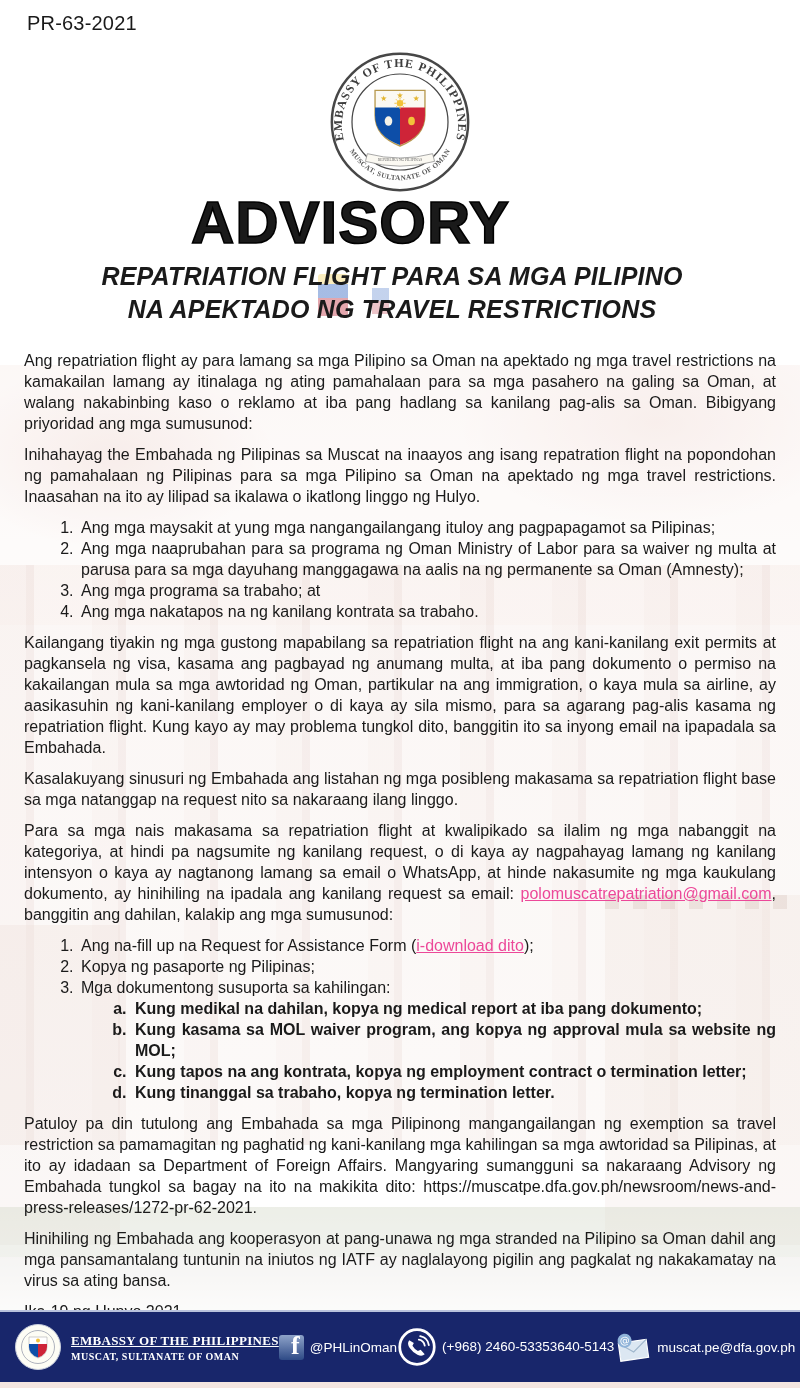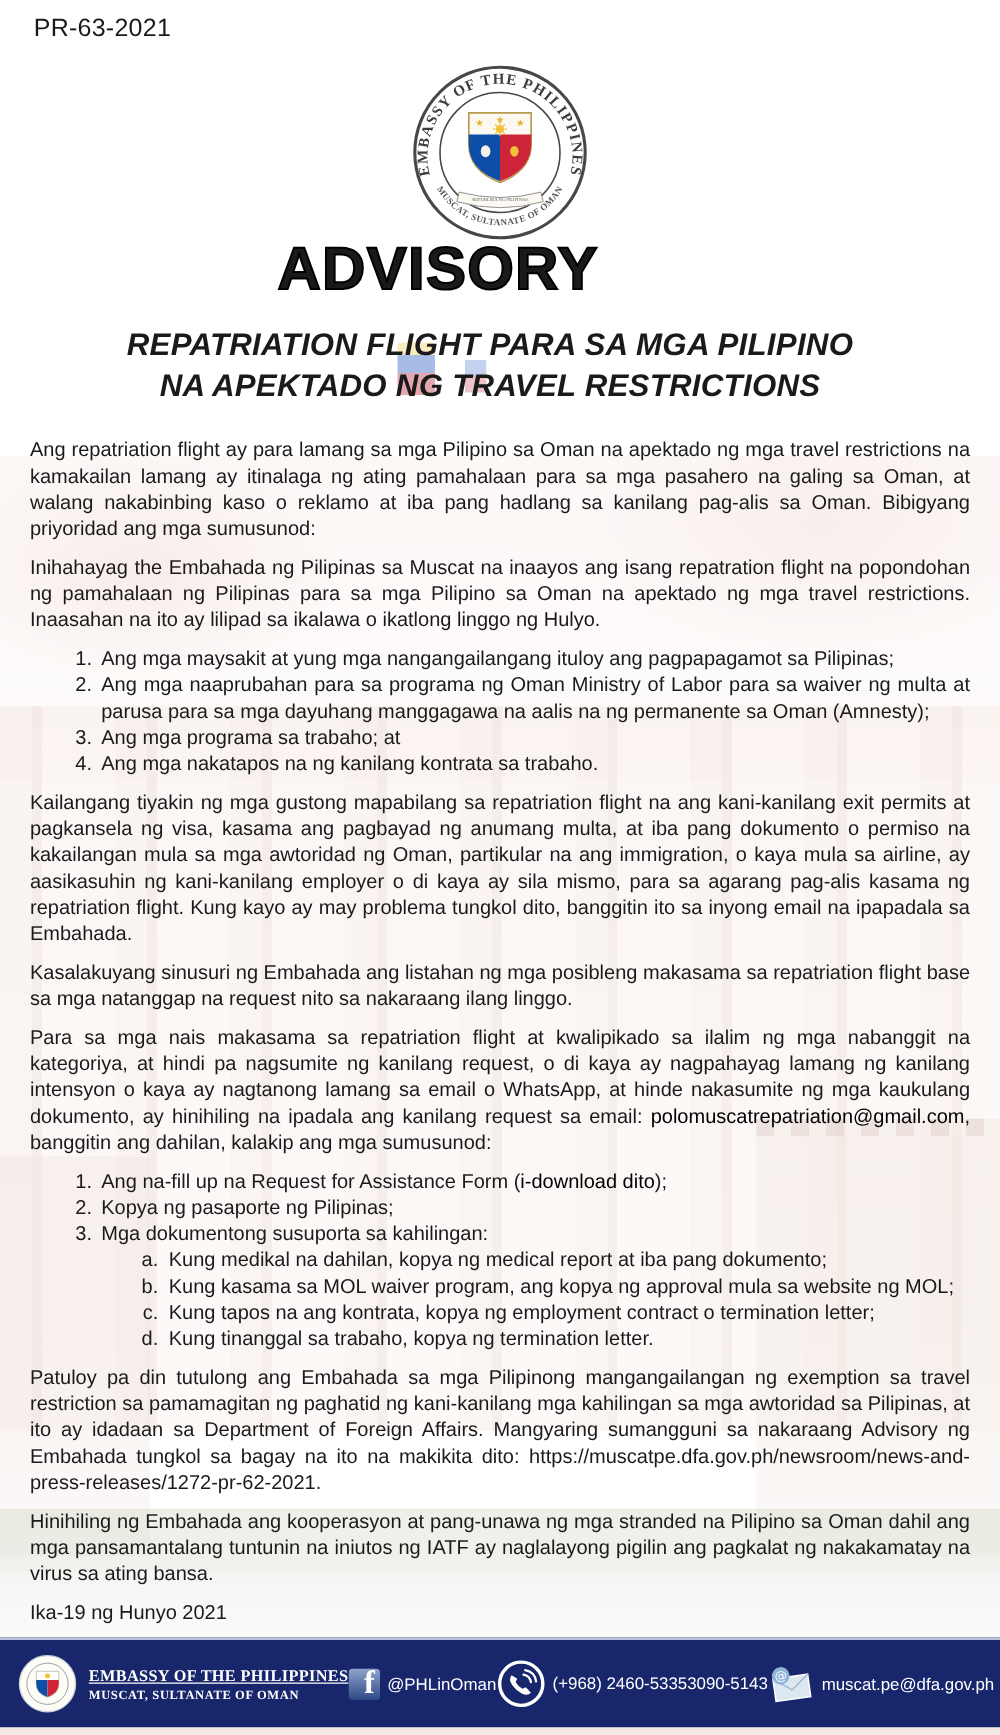--- a/index.html
+++ b/index.html
@@ -31,32 +31,32 @@
      background:linear-gradient(180deg,#3a6bc4 0 50%, #c23b4a 50% 100%);}
 
   
   .ref{position:absolute;top:12px;left:27px;font-size:20px;font-weight:normal;letter-spacing:.2px;}
   .seal-wrap{position:absolute;top:50px;left:0;width:800px;display:flex;justify-content:center;}
   .seal{width:144px;height:144px;}
   .arc-top{font:bold 12.5px "Liberation Serif", serif; fill:#3e3e3e; letter-spacing:1.1px;}
   .arc-bottom{font:bold 7.5px "Liberation Serif", serif; fill:#575757; letter-spacing:.4px;}
   .scroll-text{font:3.8px "Liberation Serif", serif; fill:#666;}
   .advisory{position:absolute;top:188px;left:0;width:701px;text-align:center;
-     font-size:48px;font-weight:bold;-webkit-text-stroke:1.6px #000;letter-spacing:1px;}
+     font-size:60px;font-weight:bold;-webkit-text-stroke:1.6px #000;letter-spacing:1px;}
   .doc-title{position:absolute;top:260px;left:0;width:784px;text-align:center;
      font-size:25px;font-weight:bold;font-style:italic;line-height:33px;letter-spacing:.2px;}
 
   
   .content{position:absolute;top:350px;left:24px;width:752px;font-size:16px;line-height:21px;text-align:justify;}
   .content p{margin:0 0 10px 0;}
   ol.l1{margin:0 0 10px 0;padding-left:54px;}
   ol.l1>li{padding-left:3px;margin:0;text-align:justify;}
   ol.sub{list-style-type:lower-alpha;margin:0;padding-left:50px;}
-  ol.sub>li{padding-left:4px;}
-  a.doclink{color:#000000;cursor:pointer;}
+  ol.sub>li{padding-left:4px;font-weight:bold;}
+  a.doclink{color:#ec4899;text-decoration:underline;cursor:pointer;}
   .date-line{margin-top:11px;}
 
   
   .footer{position:absolute;left:0;bottom:6px;width:800px;height:72px;box-sizing:border-box;
      background:#18266b;border-top:2px solid #b9c2dc;
      display:flex;align-items:center;justify-content:space-between;
      color:#fff;padding:0 14px;}
   .f-left{display:flex;align-items:center;}
   .f-seal{width:48px;height:48px;flex:0 0 auto;}
   .f-embassy{margin-left:9px;}
@@ -192,21 +192,21 @@
   </div>
 
   <div class="f-item">
     <svg class="ic" width="40" height="40" viewBox="0 0 44 44" aria-hidden="true">
       <circle cx="22" cy="22" r="19" stroke="#ffffff" stroke-width="3" fill="none"></circle>
       <path d="M 13.5,14.5 q -3,3.5 0.5,8.5 q 3.5,5 8.5,7.5 q 5,2.5 8,-0.5 l -4.5,-5 -3,1.5 q -4,-2.5 -6,-6 l 1.5,-3 z" fill="#ffffff"></path>
       <path d="M 24,14 q 5.5,1 6.5,6.5 M 25.5,10 q 8.5,1.5 9.5,10" stroke="#ffffff" stroke-width="2" fill="none" stroke-linecap="round"></path>
     </svg>
     <div class="phones">
       <span class="p1">(+968) 2460-5335</span>
-      <span class="p2">3090-5143</span>
+      <span class="p2">3640-5143</span>
     </div>
   </div>
 
   <div class="f-item">
     <svg class="ic" width="38" height="36" viewBox="0 0 46 42" style="transform:rotate(-8deg)" aria-hidden="true">
       <path d="M 6,14 H 40 V 36 H 6 Z" fill="#dce7f2" stroke="#ffffff" stroke-width="1.4"></path>
       <path d="M 6,14 L 23,27 L 40,14" fill="none" stroke="#9fb6cc" stroke-width="1.4"></path>
       <circle cx="14" cy="12" r="8.5" fill="#8fb3d9"></circle>
       <text x="14" y="16" text-anchor="middle" font-size="12" fill="#ffffff" font-family="DejaVu Sans, sans-serif">@</text>
     </svg>

